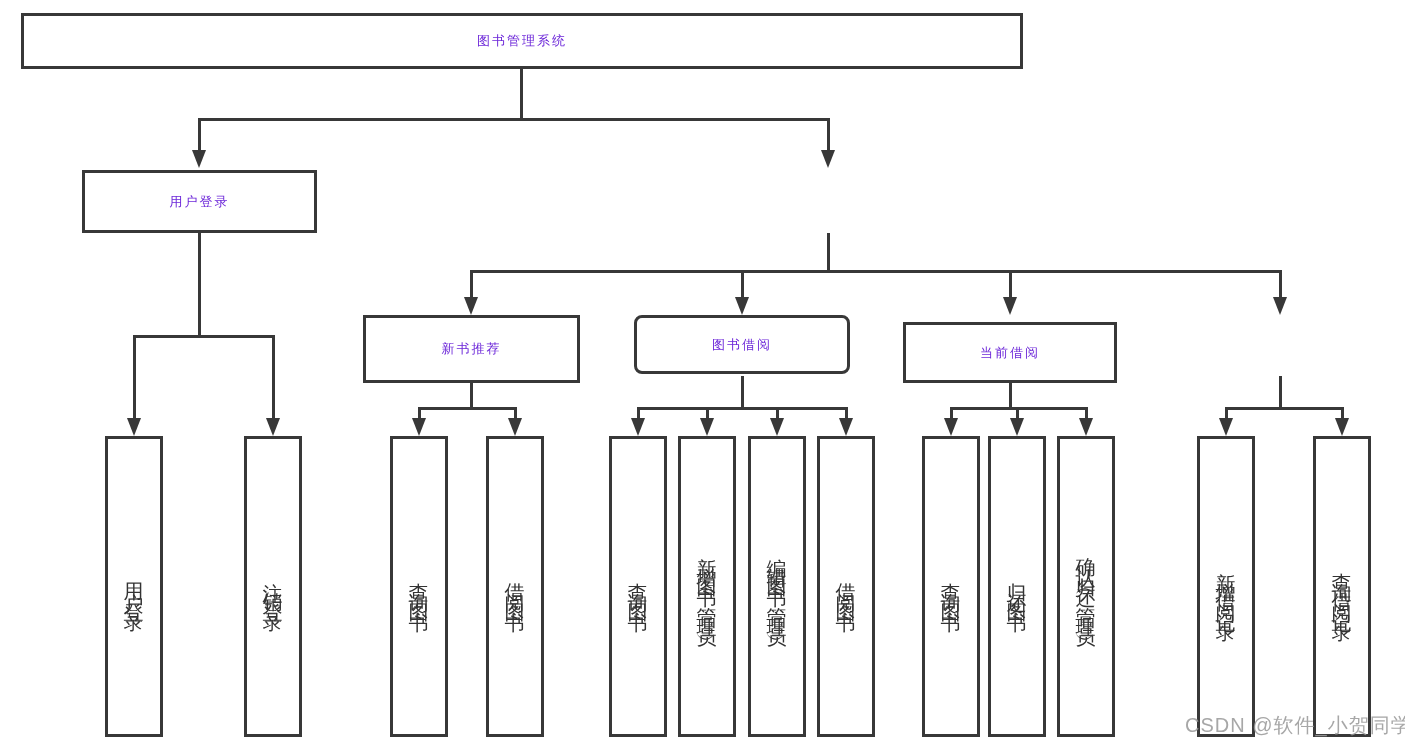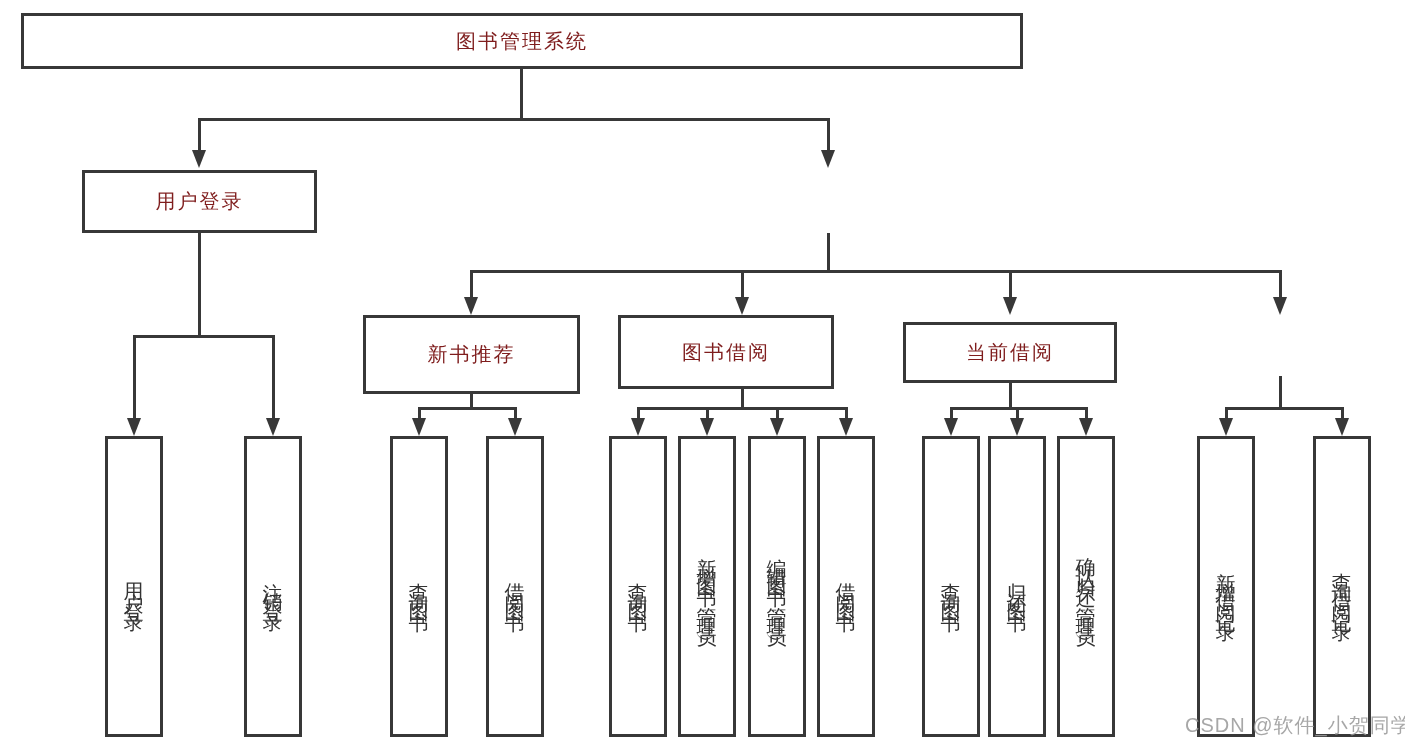--- a/index.html
+++ b/index.html
@@ -9,23 +9,23 @@
     position:absolute;
     box-sizing:border-box;
     background:#ffffff;
     border:3px solid #383838;
     display:flex;
     align-items:center;
     justify-content:center;
     z-index:2;
   }
   .hlabel{
-    font-size:20px;
+    font-size:13px;
     letter-spacing:2px;
-    color:#7f1d1d;
+    color:#6d28d9;
     white-space:nowrap;
   }
   .vlabel{
     writing-mode:vertical-rl;
     font-size:20px;
     letter-spacing:10px;
     color:#333333;
     line-height:1;
   }
   .vline{position:absolute;width:3px;background:#383838;z-index:1;}
@@ -75,24 +75,24 @@
   <div class="astem" style="left:133px;top:335px;height:83px;"></div>
   <div class="astem" style="left:272px;top:335px;height:83px;"></div>
 
   <div class="vline" style="left:827px;top:233px;height:37px;"></div>
   <div class="hline" style="left:470px;top:270px;width:811px;"></div>
   <div class="astem" style="left:470px;top:270px;height:27px;"></div>
   <div class="astem" style="left:741px;top:270px;height:27px;"></div>
   <div class="astem" style="left:1009px;top:270px;height:27px;"></div>
   <div class="astem" style="left:1279px;top:270px;height:27px;"></div>
 
-  <div class="box" style="left:363px;top:315px;width:217px;height:79px;">
+  <div class="box" style="left:363px;top:315px;width:217px;height:68px;">
     <span class="hlabel">新书推荐</span>
   </div>
-  <div class="box" style="left:618px;top:315px;width:216px;height:74px;">
+  <div class="box" style="left:634px;top:315px;width:216px;height:59px;border-radius:8px;">
     <span class="hlabel">图书借阅</span>
   </div>
   <div class="box" style="left:903px;top:322px;width:214px;height:61px;">
     <span class="hlabel">当前借阅</span>
   </div>
 
   <div class="vline" style="left:470px;top:376px;height:31px;"></div>
   <div class="hline" style="left:418px;top:407px;width:99px;"></div>
   <div class="astem" style="left:418px;top:407px;height:11px;"></div>
   <div class="astem" style="left:514px;top:407px;height:11px;"></div>

